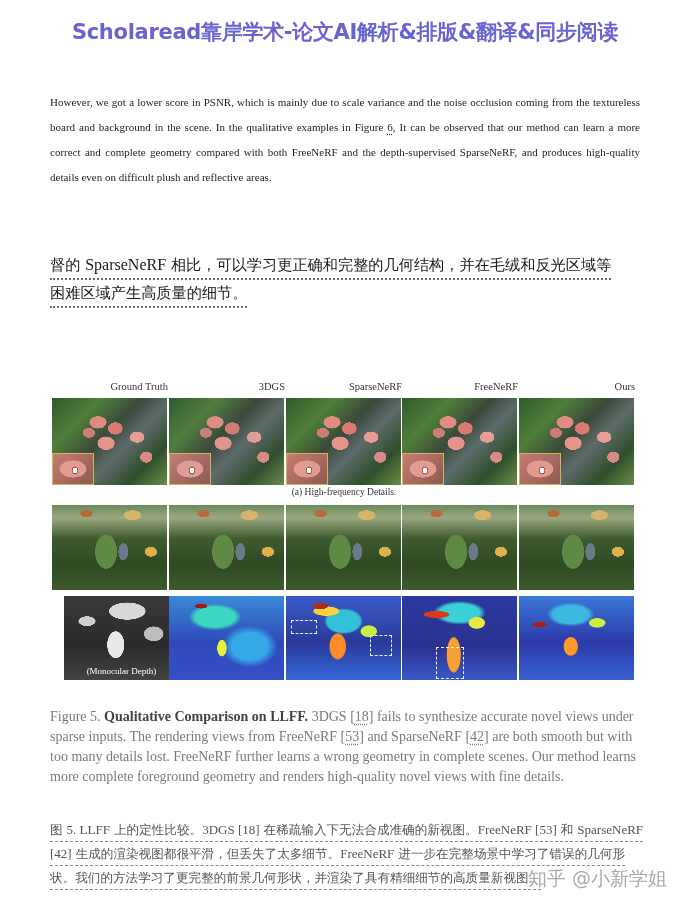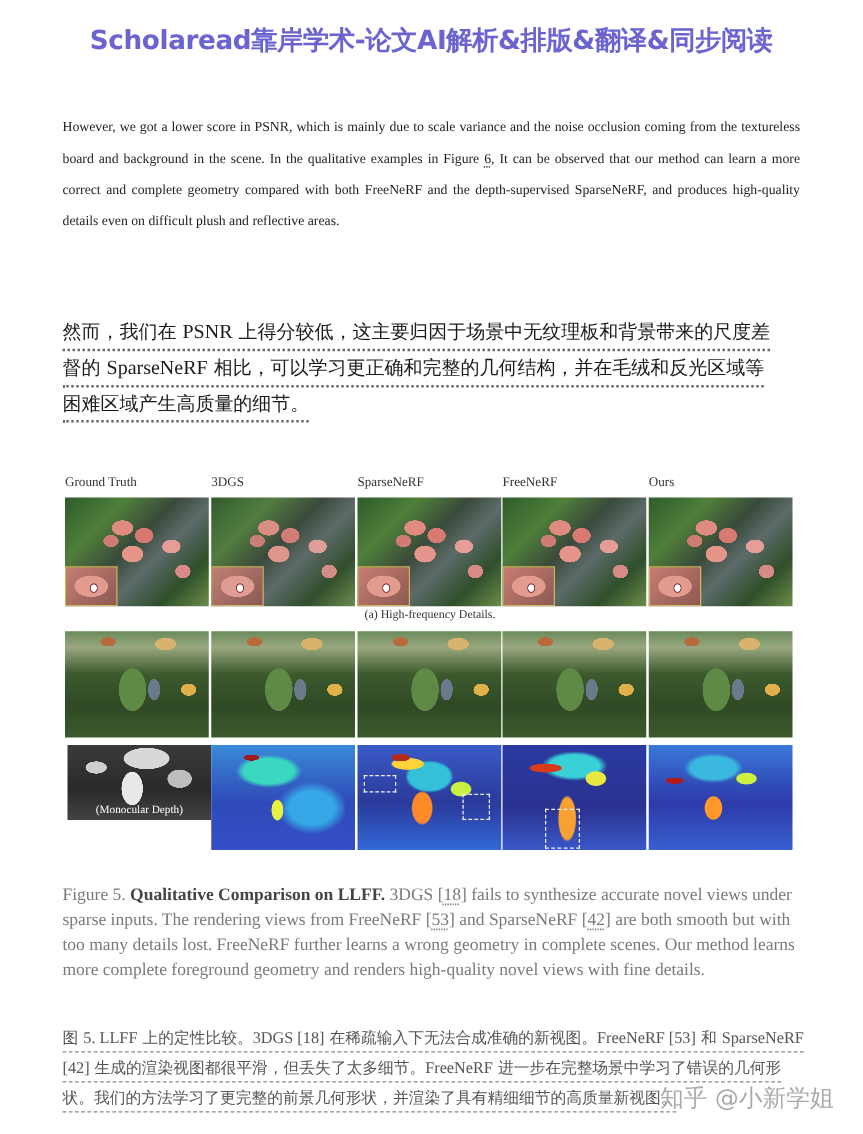--- a/index.html
+++ b/index.html
@@ -28,21 +28,21 @@
     display: block; white-space: nowrap;
     border-bottom: 2px dotted #6a6a6a; padding-bottom: 0px; margin-bottom: 0px;
     width: max-content; max-width: 596px;
   }
   .zh-para .serif { font-family: "Liberation Serif", serif; font-size: 16px; }
 
   .figure {
     position: absolute; left: 52px; top: 378px; width: 584px; height: 320px;
   }
   .col-headers { position: absolute; top: 0; left: 0; width: 584px; height: 16px; font-size: 10.5px; color: #333; }
-  .col-headers span { position: absolute; width: 116px; text-align: left; top: 3px; }
+  .col-headers span { position: absolute; width: 116px; text-align: right; top: 3px; }
   .tile { position: absolute; width: 115px; height: 87px; overflow: hidden; }
   .tile-orchid {
     background:
       radial-gradient(ellipse 14px 10px at 40% 28%, #e08b80 60%, transparent 62%),
       radial-gradient(ellipse 12px 10px at 55% 35%, #d97a72 60%, transparent 62%),
       radial-gradient(ellipse 14px 11px at 47% 52%, #e49489 60%, transparent 62%),
       radial-gradient(ellipse 12px 9px at 74% 45%, #e59d95 60%, transparent 62%),
       radial-gradient(ellipse 10px 9px at 82% 68%, #d98a86 60%, transparent 62%),
       radial-gradient(ellipse 10px 8px at 32% 40%, #cf7d74 60%, transparent 62%),
       linear-gradient(135deg, #2e5b2a 0%, #4f7f3a 25%, #3a4a3a 45%, #5d6b6a 60%, #2f4f2b 80%, #6b8d4a 100%);
@@ -137,21 +137,20 @@
   }
 </style>
 </head>
 <body>
 
 <div class="banner">Scholaread靠岸学术-论文AI解析&amp;排版&amp;翻译&amp;同步阅读</div>
 
 <p class="en-para"><span>However, we got a lower score in PSNR, which is mainly due to scale variance and the noise occlusion coming from the textureless board and background in the scene. In the qualitative examples in Figure </span><span class="ref">6</span><span>, It can be observed that our method can learn a more correct and complete geometry compared with both FreeNeRF and the depth-supervised SparseNeRF, and produces high-quality details even on difficult plush and reflective areas.</span></p>
 
 <div class="zh-para">
-  <span class="line"><span>然而，我们在 </span><span class="serif">PSNR</span><span> 上得分较低，这主要归因于场景中无纹理板和背景带来的尺度差</span></span>
   <span class="line"><span>督的 </span><span class="serif">SparseNeRF</span><span> 相比，可以学习更正确和完整的几何结构，并在毛绒和反光区域等</span></span>
   <span class="line"><span>困难区域产生高质量的细节。</span></span>
 </div>
 
 <div class="figure">
   <div class="col-headers">
     <span style="left:0px">Ground Truth</span>
     <span style="left:117px">3DGS</span>
     <span style="left:234px">SparseNeRF</span>
     <span style="left:350px">FreeNeRF</span>
@@ -174,21 +173,21 @@
       <div class="inset"></div>
     </div>
   <div class="sub-caption" style="top:109px">(a) High-frequency Details.</div>
 
   <div class="tile tile-plant" style="left:0;top:127px;height:85px"></div>
   <div class="tile tile-plant" style="left:117px;top:127px;height:85px"></div>
   <div class="tile tile-plant" style="left:234px;top:127px;height:85px"></div>
   <div class="tile tile-plant" style="left:350px;top:127px;height:85px"></div>
   <div class="tile tile-plant" style="left:467px;top:127px;height:85px"></div>
 
-  <div class="tile tile-depth-mono" style="left:2px;top:218px;height:60px">
+  <div class="tile tile-depth-mono" style="left:12px;top:218px;height:84px">
     <div class="label">(Monocular Depth)</div>
   </div>
   <div class="tile tile-depth-color d3dgs" style="left:117px;top:218px;height:84px"></div>
   <div class="tile tile-depth-color" style="left:234px;top:218px;height:84px">
     <div class="dash-box" style="left:5px;top:24px;width:26px;height:14px"></div>
     <div class="dash-box" style="left:84px;top:39px;width:22px;height:21px"></div>
   </div>
   <div class="tile tile-depth-color dfree" style="left:350px;top:218px;height:84px">
     <div class="dash-box" style="left:34px;top:51px;width:28px;height:32px"></div>
   </div>

